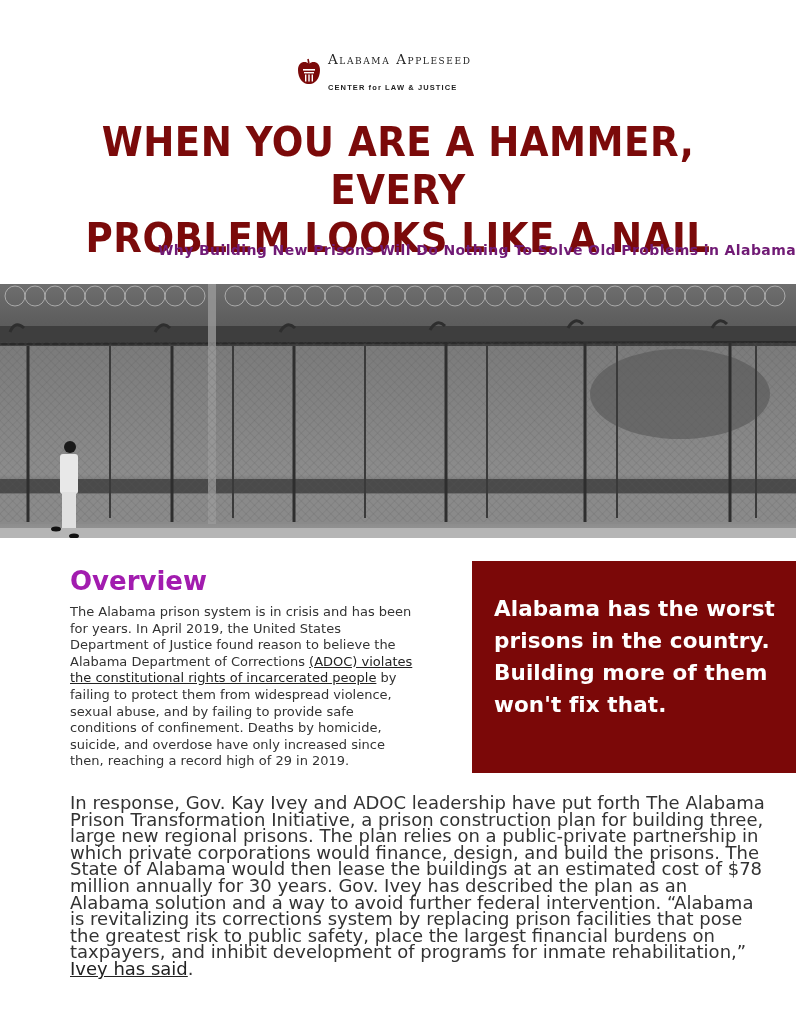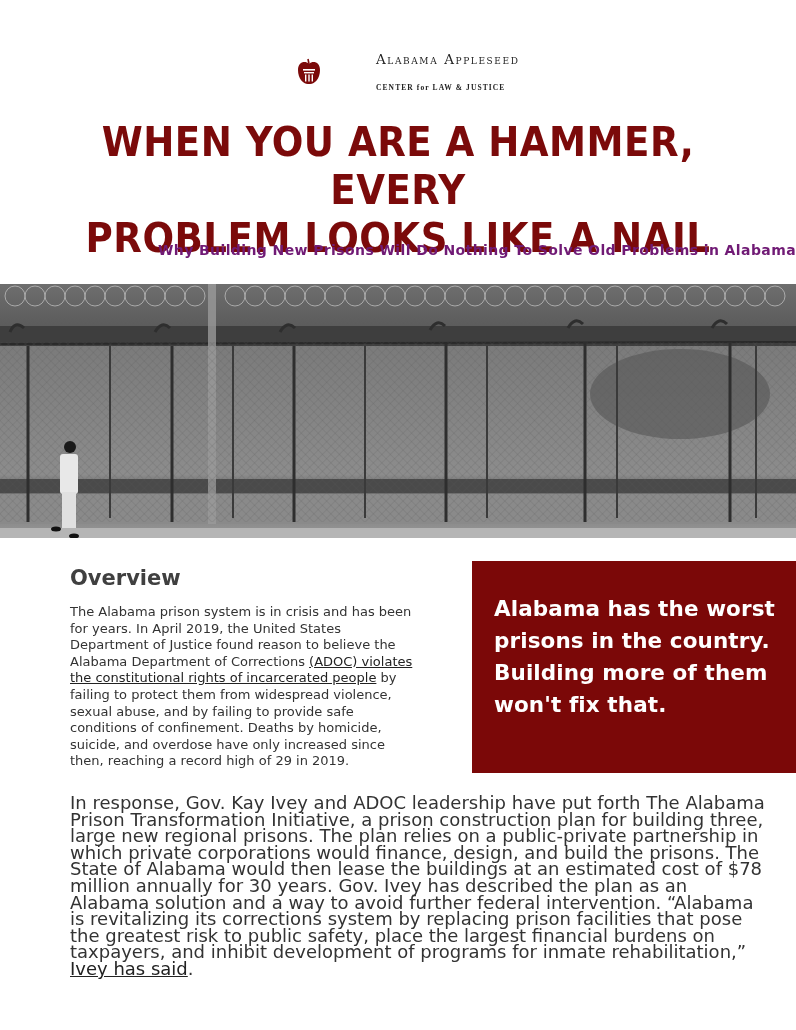--- a/index.html
+++ b/index.html
@@ -1,25 +1,25 @@
 <!DOCTYPE html>
 <html><head>
   <meta charset="utf-8">
   <style>
     html, body { margin: 0; padding: 0; background: #ffffff; }
     body { width: 796px; height: 1030px; position: relative; overflow: hidden; font-family: "DejaVu Sans", sans-serif; }
-    .logo { position: absolute; left: 297px; top: 56px; height: 32px; display: flex; align-items: center; gap: 48px; }
+    .logo { position: absolute; left: 297px; top: 56px; height: 32px; display: flex; align-items: center; }
     .logo-icon { width: 24px; height: 28px; margin-right: 7px; }
     .logo-text { display: flex; flex-direction: column; line-height: 1; }
     .logo-name { font-family: "DejaVu Serif", serif; font-size: 13.5px; letter-spacing: 1.6px; color: #222; font-variant: small-caps; }
-    .logo-sub { font-family: Liberation Serif, serif; font-size: 7.5px; letter-spacing: 1.1px; color: #222; margin-top: 17px; font-weight: bold; }
+    .logo-sub { font-family: Liberation Sans, sans-serif; font-size: 7.5px; letter-spacing: 1.1px; color: #222; margin-top: 17px; font-weight: bold; }
     .title { position: absolute; left: 0; width: 796px; top: 118px; text-align: center; color: #7b0a0a; font-family: "DejaVu Sans", sans-serif; font-weight: bold; font-size: 40px; line-height: 48px; letter-spacing: 0.5px; transform: scaleX(0.93); transform-origin: center; }
     .subtitle { position: absolute; left: 0; width: 796px; top: 242px; text-align: right; color: #701a75; font-size: 14px; letter-spacing: 0.4px; font-weight: bold; }
     .photo { position: absolute; left: 0; top: 284px; width: 796px; height: 254px; background: #8a8a8a; overflow: hidden; }
-    .overview-head { position: absolute; left: 70px; top: 566px; color: #404040; font-weight: bold; font-size: 21px; }
+    .overview-head { position: absolute; left: 70px; top: 566px; color: #a21caf; font-weight: bold; font-size: 26px; }
     .overview-text { position: absolute; left: 70px; top: 604px; width: 345px; font-size: 13px; line-height: 16.6px; color: #333; }
     .u { text-decoration: underline; color: #222; }
     .callout { position: absolute; left: 426px; top: 561px; width: 370px; height: 212px; background: #7b0808; margin-left: 46px; }
     .callout-text { position: absolute; left: 22px; top: 32px; width: 340px; color: #fff; font-weight: bold; font-size: 21.5px; line-height: 32px; letter-spacing: 0.1px; }
     .body-text { position: absolute; left: 70px; top: 795px; width: 700px; font-size: 18px; line-height: 16.6px; color: #333; }
   </style>
 </head>
 <body>
 
 <div class="logo">

